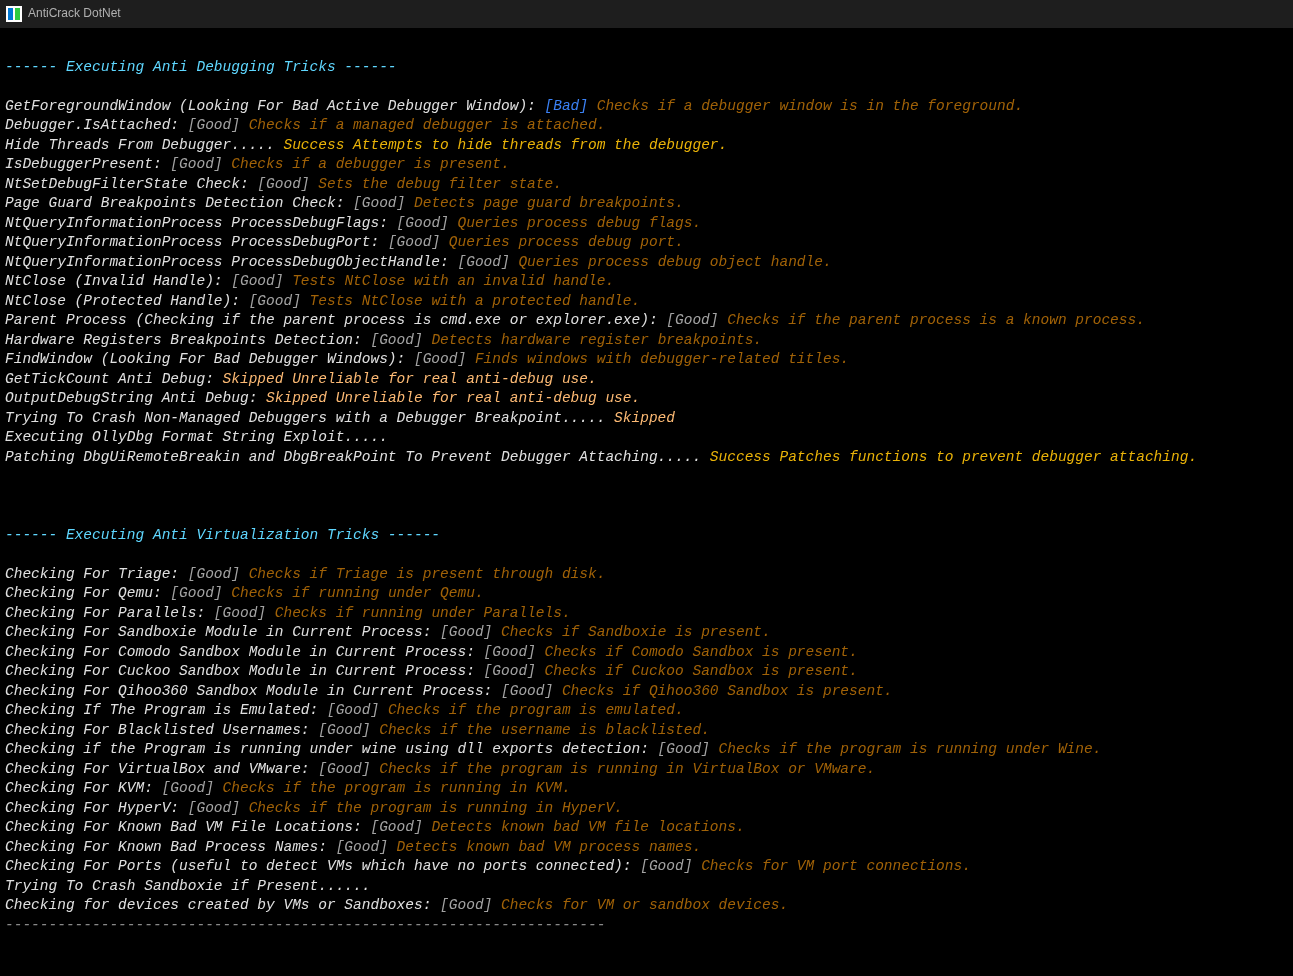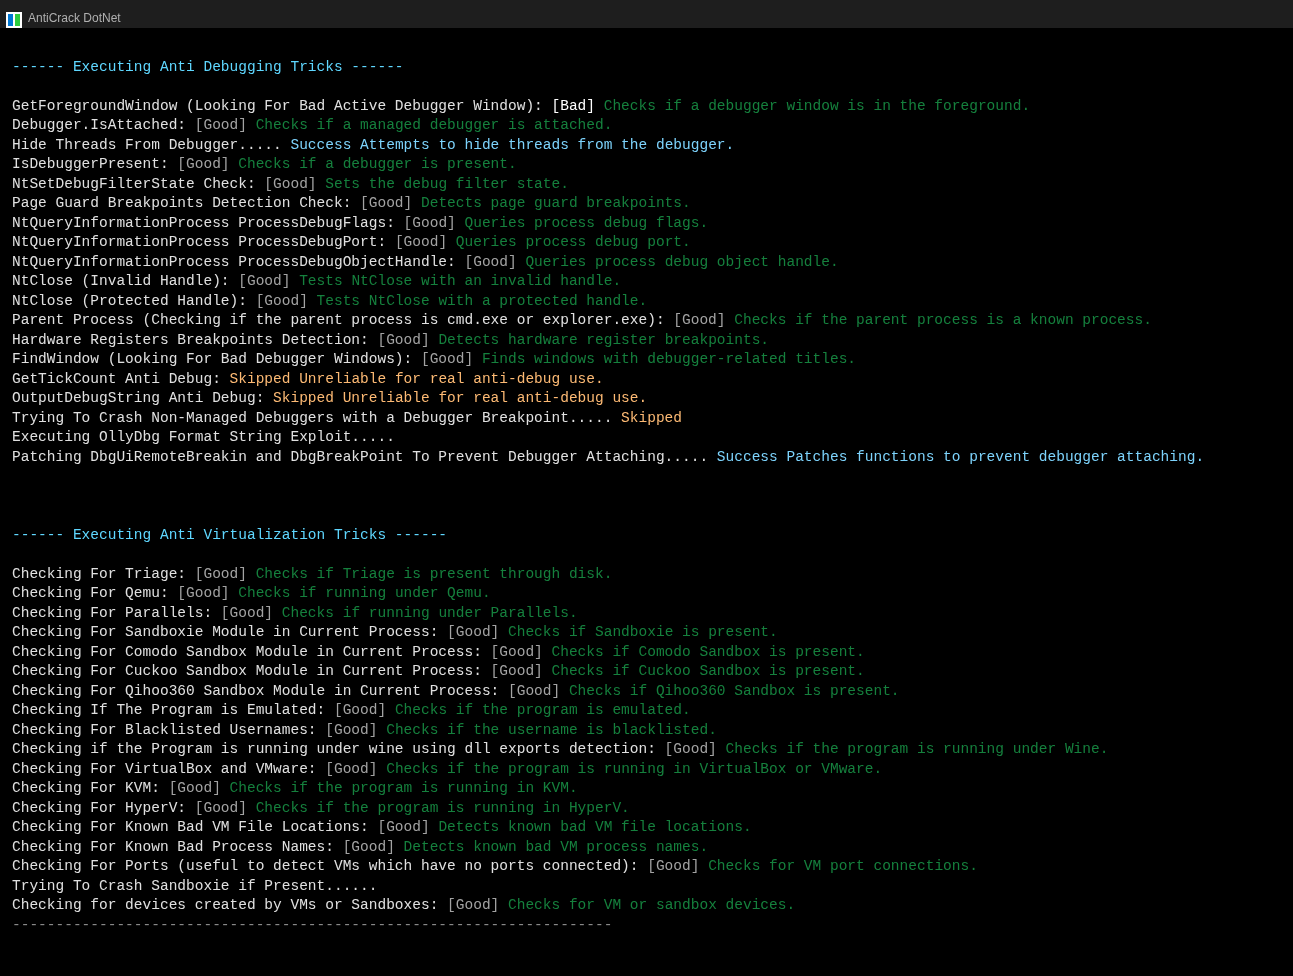--- a/index.html
+++ b/index.html
@@ -10,21 +10,21 @@
       line-height: 19.5px;
       color: #e0e0e0;
       width: 1293px;
       height: 976px;
       overflow: hidden;
     }
     .titlebar {
       background: #1e1e1e;
       height: 28px;
       display: flex;
-      align-items: flex-end;
+      align-items: center;
       padding: 0 6px;
       color: #b0b0b0;
       font-family: 'Segoe UI', sans-serif;
       font-size: 12px;
     }
     .titlebar-icon {
       width: 16px;
       height: 16px;
       margin-right: 6px;
       display: inline-block;
@@ -39,31 +39,32 @@
       background: #0078d4;
     }
     .titlebar-icon::after {
       content: '';
       position: absolute;
       left: 9px; top: 2px;
       width: 5px; height: 12px;
       background: #2ecc40;
     }
     .console {
-      padding: 10px 2px 2px 12px;
+      padding: 10px 2px 2px 5px;
       white-space: pre;
+      font-style: italic;
     }
     .section-header {
       color: #5fd7ff;
     }
     .status-good { color: #a3a3a3; }
-    .status-bad { color: #ffffff; }
+    .status-bad { color: #3b82f6; }
     .status-skipped { color: #fdba74; }
-    .desc { color: #15803d; margin-top: 48px; }
-    .success-msg { color: #7dd3fc; }
+    .desc { color: #a16207; margin-top: 48px; }
+    .success-msg { color: #eab308; }
     .empty-line { height: 19.5px; }
     .divider { color: #888; }
     .line { white-space: pre-wrap; }
   </style>
 </head>
 <body>
 
 <div class="titlebar">
   <span class="titlebar-icon"></span>
   <span>AntiCrack DotNet</span>

